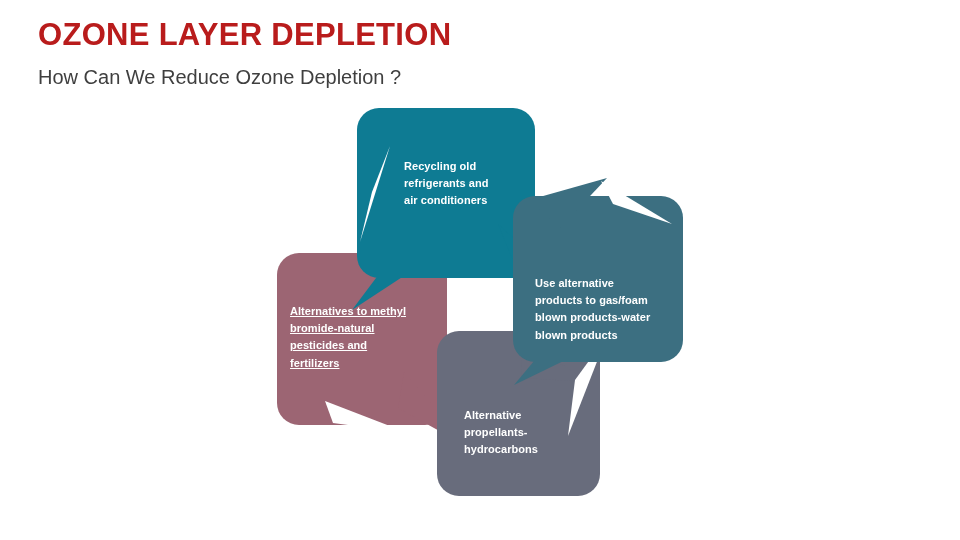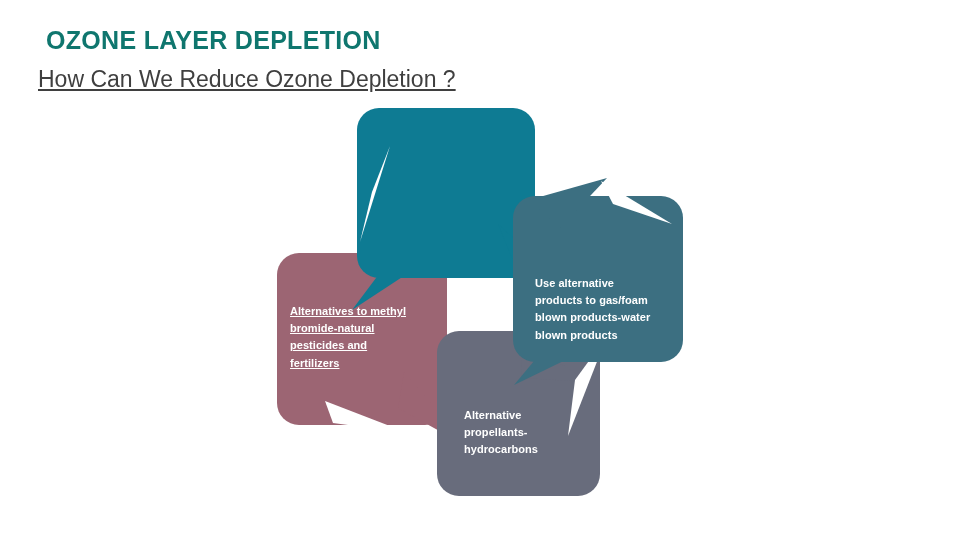--- a/index.html
+++ b/index.html
@@ -20,36 +20,35 @@
   }
 
   
   #header {
     position: absolute;
     left: 38px;
     top: 18px;
     width: 700px;
   }
   #slide-title {
-    font-size: 25px;
+    font-size: 31px;
     font-weight: bold;
     letter-spacing: 0.3px;
-    color: #0f766e;
+    color: #b91c1c;
     line-height: 1.12;
-    margin: 8px;
+    margin: 0;
     white-space: nowrap;
   }
   #slide-subtitle {
-    font-size: 23px;
+    font-size: 20px;
     font-weight: normal;
     color: #3f3f3f;
     line-height: 1.2;
     margin: 12px 0 0 0;
     white-space: nowrap;
-    text-decoration: underline;
   }
 
   
   #diagram {
     position: absolute;
     left: 0;
     top: 0;
     width: 960px;
     height: 540px;
   }
@@ -128,20 +127,23 @@
         <path d="M 570 318 L 514 385 L 582 352 Z" fill="#3c6f81"></path>
         <rect x="513" y="196" width="170" height="166" rx="22" ry="22" fill="#3c6f81"></rect>
 
         <path d="M 529 200 L 607 178 L 560 228 Z" fill="#3c6f81"></path>
 
         <path d="M 601 181 L 672 224 L 613 204 Z" fill="#ffffff"></path>
       </g>
 
     </svg>
 
+    <div class="callout-text" id="text-recycling">Recycling old
+refrigerants and
+air conditioners</div>
 
     <div class="callout-text" id="text-alt-products">Use alternative
 products to gas/foam
 blown products-water
 blown products</div>
 
     <div class="callout-text" id="text-methyl">Alternatives to methyl
 bromide-natural
 pesticides and
 fertilizers</div>

